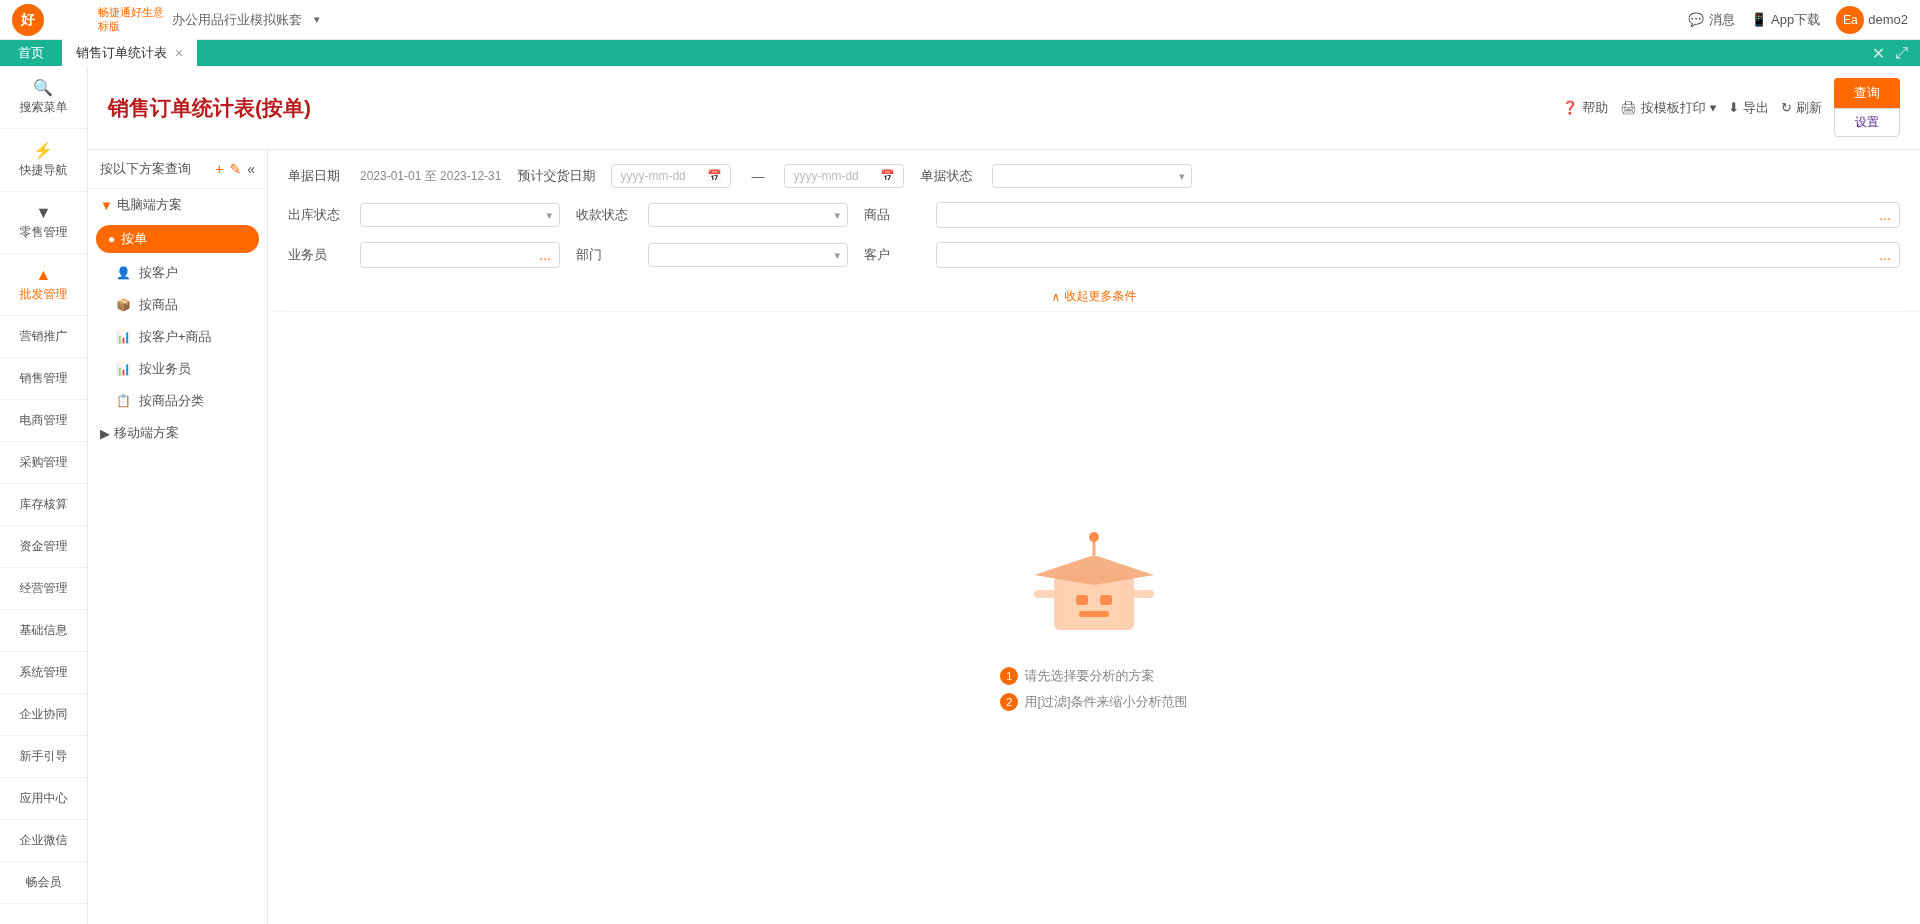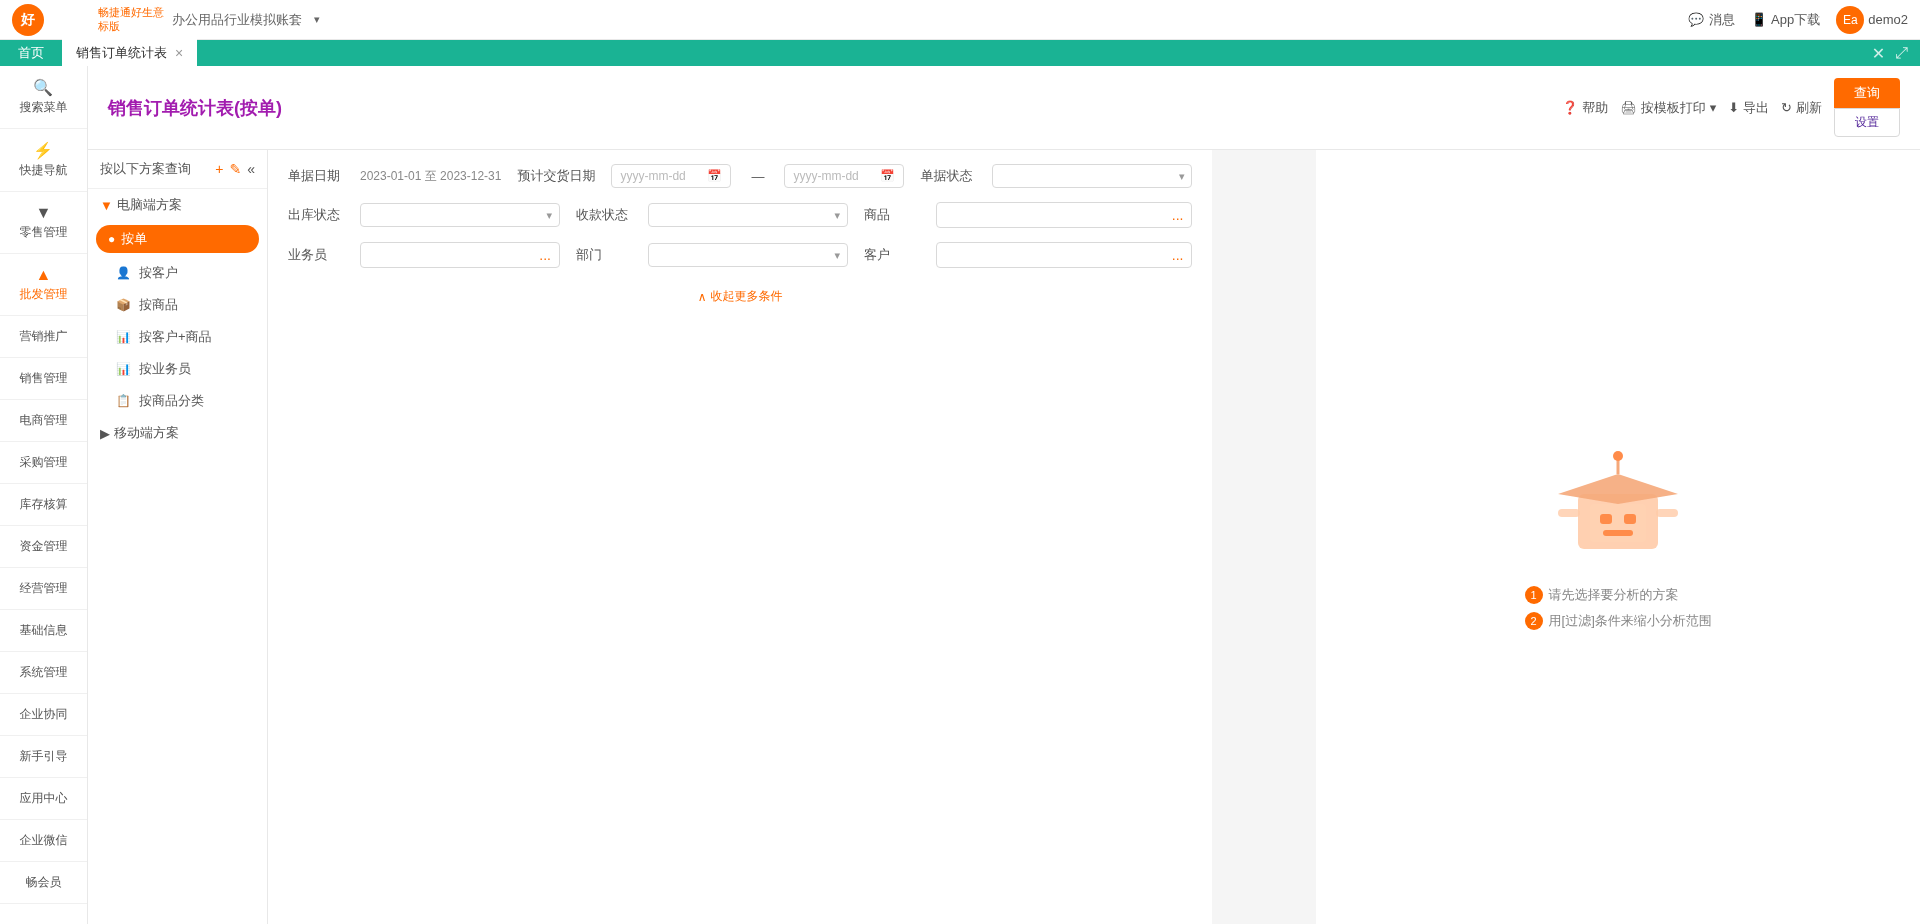--- a/index.html
+++ b/index.html
@@ -33,21 +33,21 @@
     .sidebar { width: 88px; background: #fff; border-right: 1px solid #e8e8e8; display: flex; flex-direction: column; flex-shrink: 0; overflow-y: auto; }
     .sidebar-item { padding: 12px 0; text-align: center; cursor: pointer; font-size: 12px; color: #555; border-bottom: 1px solid #f0f0f0; }
     .sidebar-item.active { color: #ff6a00; }
     .sidebar-item .item-icon { font-size: 16px; margin-bottom: 2px; }
 
     
     .content-area { flex: 1; display: flex; flex-direction: column; overflow: hidden; background: #f5f5f5; }
 
     
     .page-header { background: #fff; padding: 12px 20px; display: flex; align-items: center; justify-content: space-between; border-bottom: 1px solid #e8e8e8; flex-shrink: 0; }
-    .page-title { font-size: 18px; font-weight: bold; color: #a21caf; }
+    .page-title { font-size: 21px; font-weight: bold; color: #b91c1c; }
     .page-header-actions { display: flex; align-items: center; gap: 12px; }
     .header-action-btn { display: flex; align-items: center; gap: 4px; color: #555; font-size: 13px; cursor: pointer; }
     .print-btn { display: flex; align-items: center; gap: 4px; color: #555; font-size: 13px; cursor: pointer; }
     .filter-row { display: flex; align-items: center; gap: 16px; margin-bottom: 14px; }
     .filter-label { color: #555; font-size: 13px; white-space: nowrap; min-width: 56px; }
     .date-pills { display: flex; align-items: center; gap: 6px; }
     .date-pill { padding: 2px 10px; border-radius: 12px; font-size: 12px; cursor: pointer; color: #555; border: 1px solid transparent; }
     .date-pill.active { background: #ff6a00; color: #fff; border-color: #ff6a00; }
     .date-range { font-size: 12px; color: #888; }
     .date-input { border: 1px solid #d9d9d9; border-radius: 4px; padding: 4px 8px; font-size: 12px; color: #bbb; min-width: 120px; display: flex; align-items: center; justify-content: space-between; cursor: pointer; }
@@ -64,21 +64,21 @@
 
     
     .left-panel { width: 180px; background: #fff; border-right: 1px solid #e8e8e8; flex-shrink: 0; overflow-y: auto; }
     .left-panel-header { padding: 10px 12px; display: flex; align-items: center; justify-content: space-between; font-size: 13px; color: #555; border-bottom: 1px solid #f0f0f0; }
     .panel-actions { display: flex; align-items: center; gap: 6px; }
     .panel-action-icon { color: #ff6a00; cursor: pointer; font-size: 14px; }
     .panel-collapse-icon { color: #555; cursor: pointer; font-size: 14px; }
     .tree-item { padding: 7px 12px; display: flex; align-items: center; gap: 8px; cursor: pointer; font-size: 13px; color: #555; }
     .tree-item-indent { padding-left: 28px; }
     .tree-parent { display: flex; align-items: center; gap: 4px; cursor: pointer; padding: 7px 12px; font-size: 13px; color: #555; }
-    .main-right { flex: 1; display: flex; flex-direction: row; overflow: hidden; gap: 32px; }
+    .main-right { flex: 1; display: flex; flex-direction: column; overflow: hidden; }
     .filter-section { background: #fff; flex-shrink: 0; padding: 14px 20px 0; }
     .empty-area { flex: 1; display: flex; flex-direction: column; align-items: center; justify-content: center; background: #fff; }
     .empty-text { margin-top: 16px; text-align: center; }
     .empty-hint { display: flex; align-items: center; gap: 6px; color: #888; font-size: 13px; margin-top: 6px; }
     .hint-num { width: 18px; height: 18px; background: #ff6a00; border-radius: 50%; color: #fff; font-size: 11px; display: inline-flex; align-items: center; justify-content: center; flex-shrink: 0; }
 
     .divider { height: 1px; background: #f0f0f0; margin: 0 20px; }
 
     
     .content-body { flex: 1; display: flex; overflow: hidden; }

